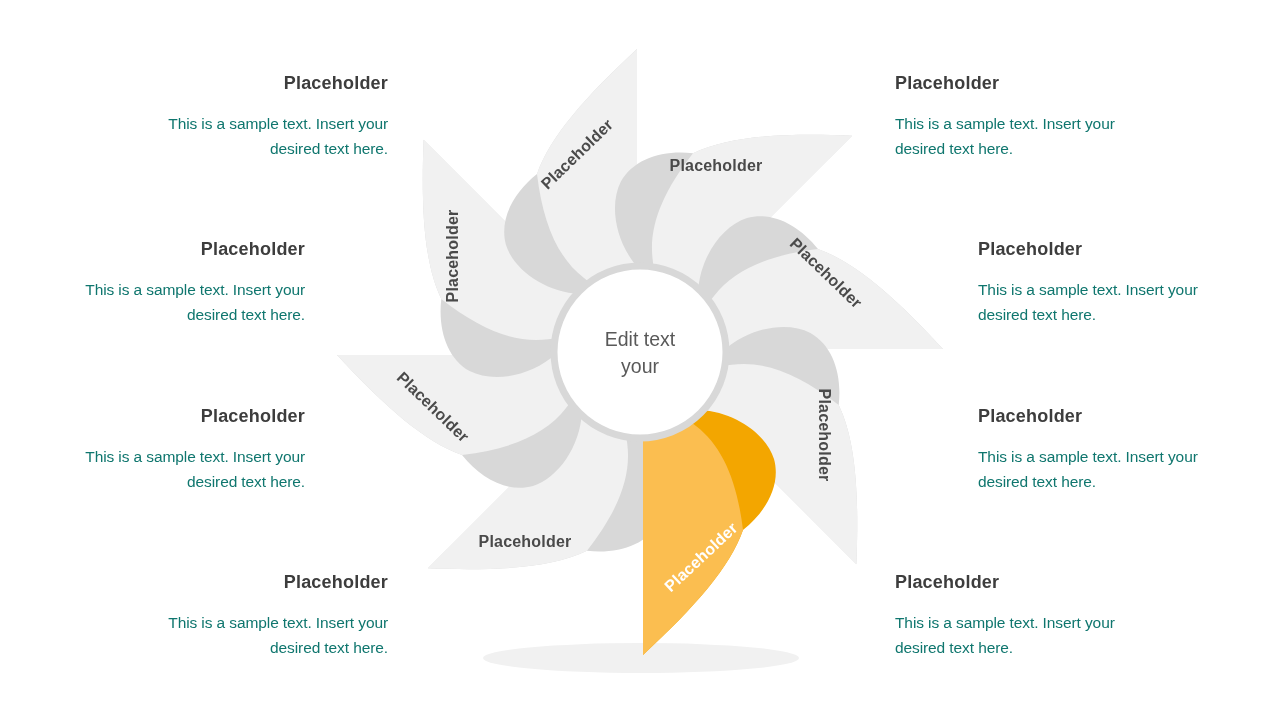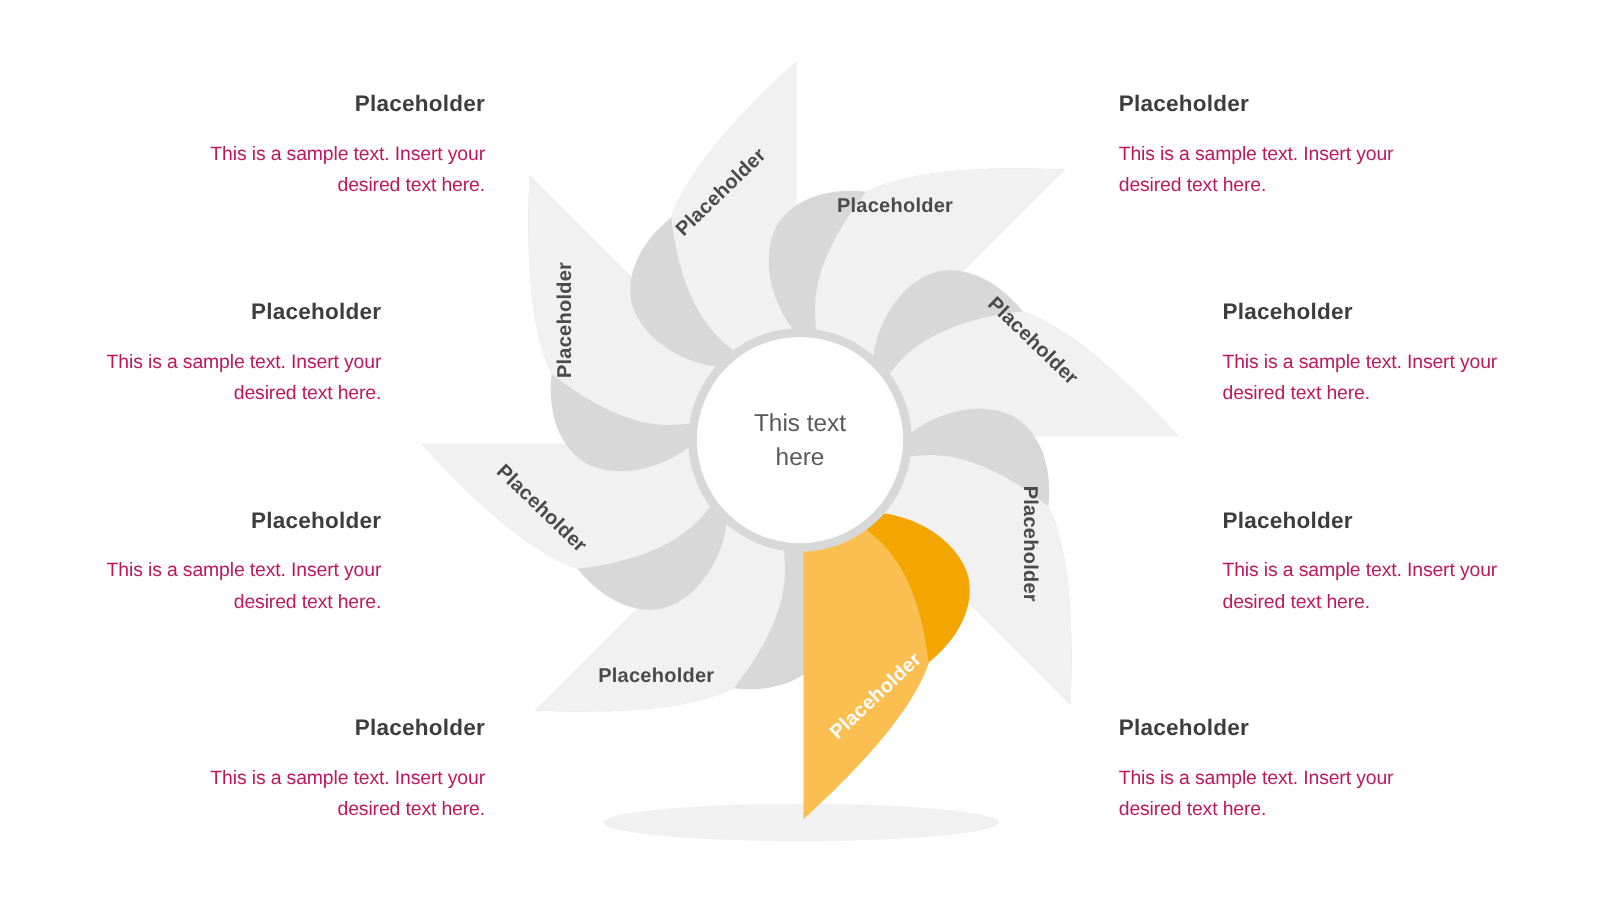--- a/index.html
+++ b/index.html
@@ -18,21 +18,21 @@
     position:absolute;left:585px;top:325px;width:110px;height:56px;
     display:flex;align-items:center;justify-content:center;text-align:center;
     font-size:19.5px;line-height:27px;color:#595959;cursor:text;
   }
   .tb{position:absolute;width:252px;}
   .tb .tb-h{
     font-size:18px;font-weight:bold;color:#3d3d3d;
     margin:0 0 17px 0;letter-spacing:.2px;
   }
   .tb .tb-b{
-    font-size:15.5px;line-height:25px;color:#be185d;margin:0;letter-spacing:-.1px;
+    font-size:15.5px;line-height:25px;color:#0f766e;margin:0;letter-spacing:-.1px;
   }
   .tb.align-r{text-align:right;}
   .tb.align-l{text-align:left;}
   
   .tb.pos-l1{right:892px;top:73px;}
   .tb.pos-r1{left:895px;top:73px;}
   .tb.pos-l2{right:975px;top:239px;}
   .tb.pos-r2{left:978px;top:239px;}
   .tb.pos-l3{right:975px;top:406px;}
   .tb.pos-r3{left:978px;top:406px;}
@@ -92,21 +92,21 @@
     <text class="petal-label" text-anchor="middle" dominant-baseline="central" transform="translate(701,557) rotate(-43)" fill="#ffffff">Placeholder</text>
     <text class="petal-label" text-anchor="middle" dominant-baseline="central" transform="translate(525,541)" fill="#4a4a4a">Placeholder</text>
     <text class="petal-label" text-anchor="middle" dominant-baseline="central" transform="translate(433,407) rotate(44)" fill="#4a4a4a">Placeholder</text>
     <text class="petal-label" text-anchor="middle" dominant-baseline="central" transform="translate(452,256) rotate(-90)" fill="#4a4a4a">Placeholder</text>
     <text class="petal-label" text-anchor="middle" dominant-baseline="central" transform="translate(577,154) rotate(-44)" fill="#4a4a4a">Placeholder</text>
     <text class="petal-label" text-anchor="middle" dominant-baseline="central" transform="translate(716,165)" fill="#4a4a4a">Placeholder</text>
     <text class="petal-label" text-anchor="middle" dominant-baseline="central" transform="translate(826,273) rotate(44)" fill="#4a4a4a">Placeholder</text>
     <text class="petal-label" text-anchor="middle" dominant-baseline="central" transform="translate(824,435) rotate(90)" fill="#4a4a4a">Placeholder</text>
   </svg>
 
-  <div class="center-label">This text here</div>
+  <div class="center-label">Edit text your</div>
 
   <div class="tb align-r pos-l1">
     <p class="tb-h">Placeholder</p>
     <p class="tb-b">This is a sample text. Insert your desired text here.</p>
   </div>
   <div class="tb align-l pos-r1">
     <p class="tb-h">Placeholder</p>
     <p class="tb-b">This is a sample text. Insert your desired text here.</p>
   </div>
   <div class="tb align-r pos-l2">

